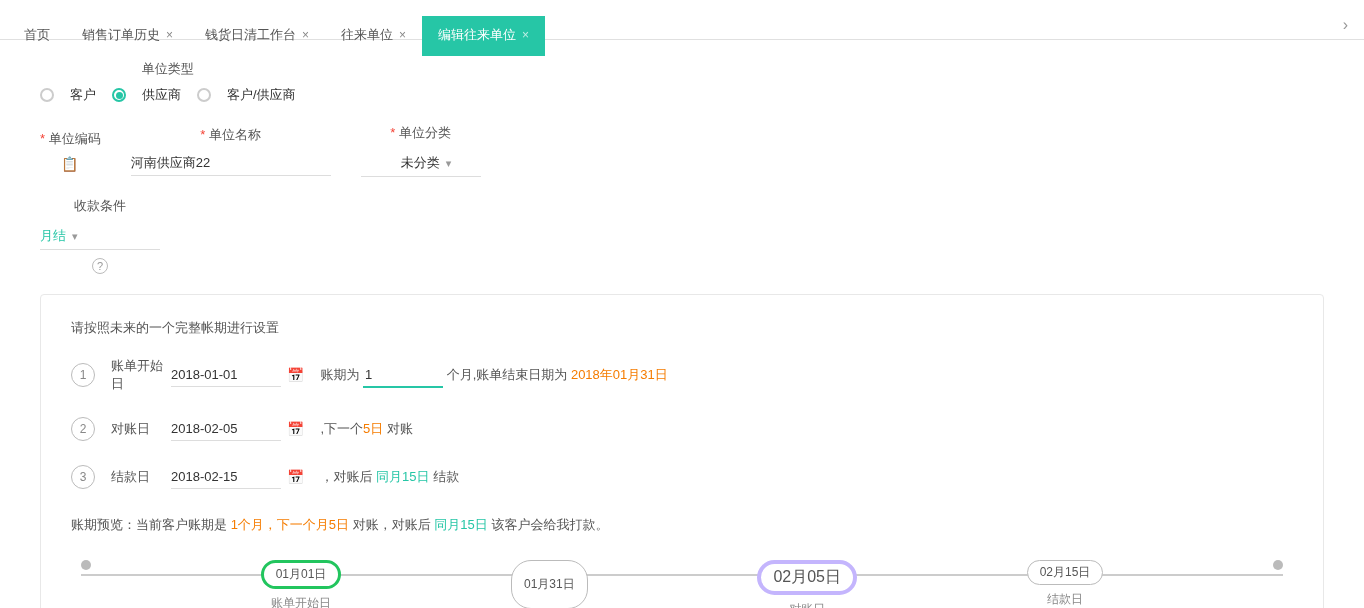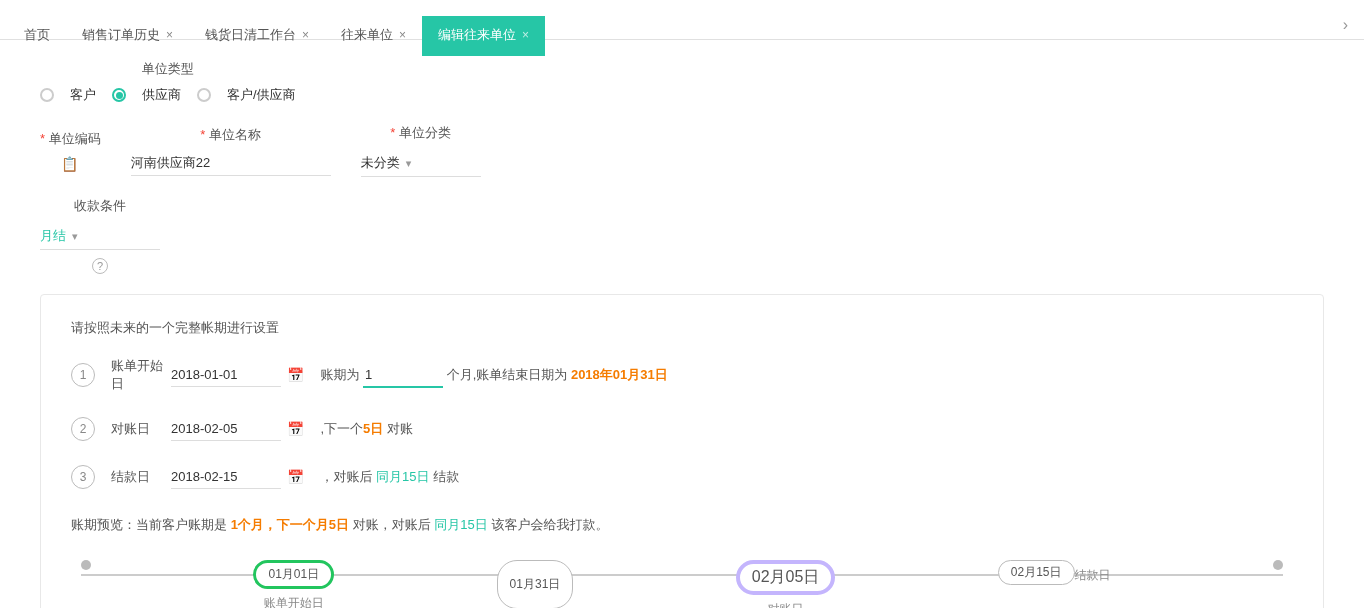--- a/index.html
+++ b/index.html
@@ -131,21 +131,21 @@
       display: flex;
       align-items: center;
       gap: 6px;
       border-bottom: 1px solid #ddd;
       padding: 4px 0;
       min-width: 120px;
       cursor: pointer;
     }
     .select-value { color: #26c6a6; }
     .select-arrow { color: #999; font-size: 11px; }
-    .select-plain { color: #333; }
+    .select-plain { color: #333; margin-left: 40px; }
 
     .help-icon {
       width: 16px;
       height: 16px;
       border-radius: 50%;
       border: 1px solid #bbb;
       color: #999;
       font-size: 11px;
       display: flex;
       align-items: center;
@@ -217,21 +217,21 @@
       border: none;
       border-bottom: 2px solid #26c6a6;
       outline: none;
       padding: 4px 2px;
       font-size: 13px;
       color: #333;
       background: transparent;
       width: 80px;
       text-align: left;
     }
-    .highlight-orange { color: #f57c00; font-weight: 700; }
+    .highlight-orange { color: #f57c00; font-weight: 400; }
     .highlight-teal { color: #26c6a6; font-weight: 500; }
 
     
     .preview-text {
       font-size: 13px;
       color: #555;
       margin-bottom: 24px;
       line-height: 1.8;
     }
   </style>
@@ -369,21 +369,21 @@
 
       <div style="flex: 1;"></div>
 
       <div style="display: flex; flex-direction: column; align-items: center; position: relative; z-index: 1;">
         <div style="border: 4px solid #c4b5fd; border-radius: 20px; padding: 3px 12px; font-size: 16px; color: #555; background: #fff; white-space: nowrap;">02月05日</div>
         <div style="font-size: 12px; color: #888; margin-top: 6px;">对账日</div>
       </div>
 
       <div style="flex: 1;"></div>
 
-      <div style="display: flex; flex-direction: row; align-items: center; position: relative; z-index: 1;">
+      <div style="display: flex; flex-direction: column; align-items: center; position: relative; z-index: 1;">
         <div style="border: 1px solid #bbb; border-radius: 20px; padding: 3px 12px; font-size: 12px; color: #555; background: #fff; white-space: nowrap;">02月15日</div>
         <div style="font-size: 12px; color: #888; margin-top: 6px;">结款日</div>
       </div>
 
       <div style="flex: 1;"></div>
 
       <div style="display: flex; flex-direction: column; align-items: center; position: relative; z-index: 1; flex-shrink: 0;">
         <div style="width: 10px; height: 10px; border-radius: 50%; background: #bbb;"></div>
       </div>
     </div>

